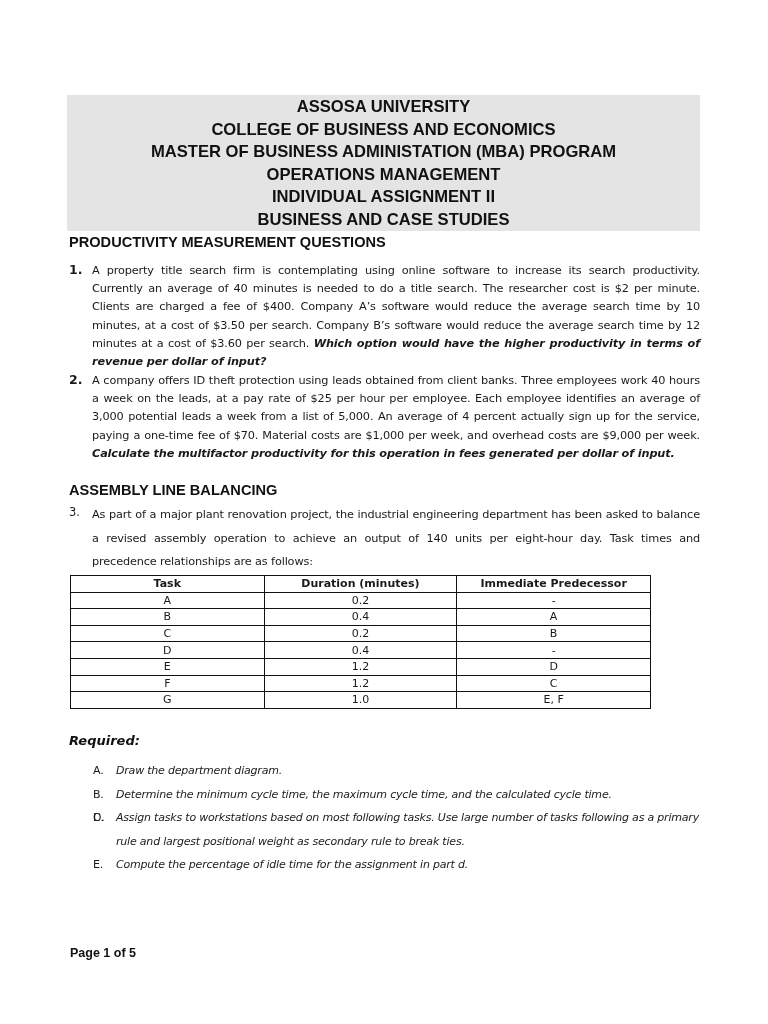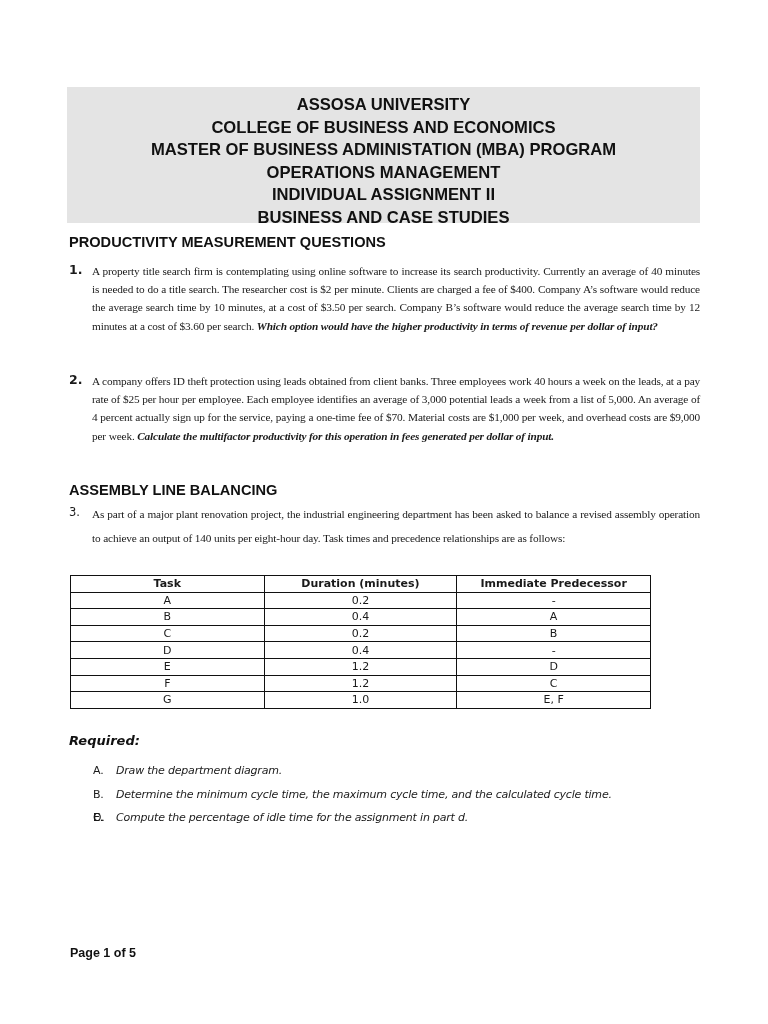--- a/index.html
+++ b/index.html
@@ -11,27 +11,27 @@
       width: 768px;
       height: 1024px;
       position: relative;
       overflow: hidden;
       font-family: "DejaVu Sans", sans-serif;
       color: #111111;
     }
     .header-box {
       position: absolute;
       left: 67px;
-      top: 87px;
+      top: 95px;
       width: 633px;
       height: 136px;
       background: #e4e4e4;
       text-align: center;
       box-sizing: border-box;
-      padding-top: 7px;
+      padding-top: 1px;
     }
     .header-line {
       font-family: "Liberation Sans", sans-serif;
       font-weight: bold;
       font-size: 16.6px;
       line-height: 22.6px;
       color: #111;
       white-space: nowrap;
     }
     .section-heading {
@@ -58,21 +58,20 @@
       font-weight: bold;
       font-size: 12.5px;
     }
     .q .num.plain { font-weight: normal; font-size: 11.5px; }
     .q .body {
       margin-left: 23px;
       text-align: justify;
       text-align-last: left;
       line-height: 18.2px;
       letter-spacing: -0.15px;
-      font-family: Liberation Serif, serif;
     }
     .q .body.wide { line-height: 23.5px; }
     .q .body b i, .q .body .emph {
       font-weight: bold;
       font-style: italic;
     }
     table.tasks {
       position: absolute;
       left: 70px;
       top: 575px;
@@ -227,20 +226,21 @@
   </div>
   <div class="req-item">
     <span class="letter">B.</span>
     <span>Determine the minimum cycle time, the maximum cycle time, and the calculated cycle time.</span>
   </div>
   <div class="req-item">
     <span class="letter">C.</span>
   </div>
   <div class="req-item">
     <span class="letter">D.</span>
+    <span>Assign tasks to workstations based on most following tasks. Use large number of tasks following as a primary rule and largest positional weight as secondary rule to break ties.</span>
   </div>
   <div class="req-item">
     <span class="letter">E.</span>
     <span>Compute the percentage of idle time for the assignment in part d.</span>
   </div>
 </div>
 
 <div class="footer">Page 1 of 5</div>
 
 </body></html>

